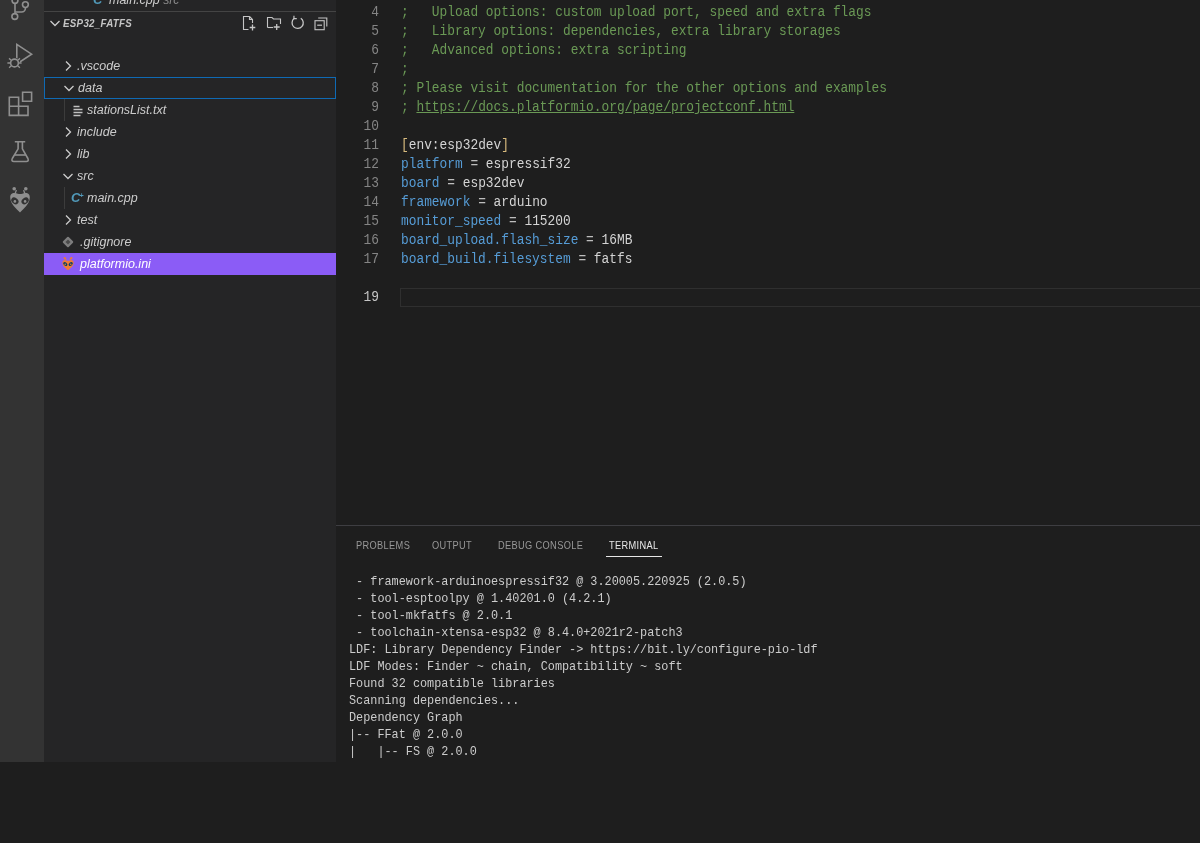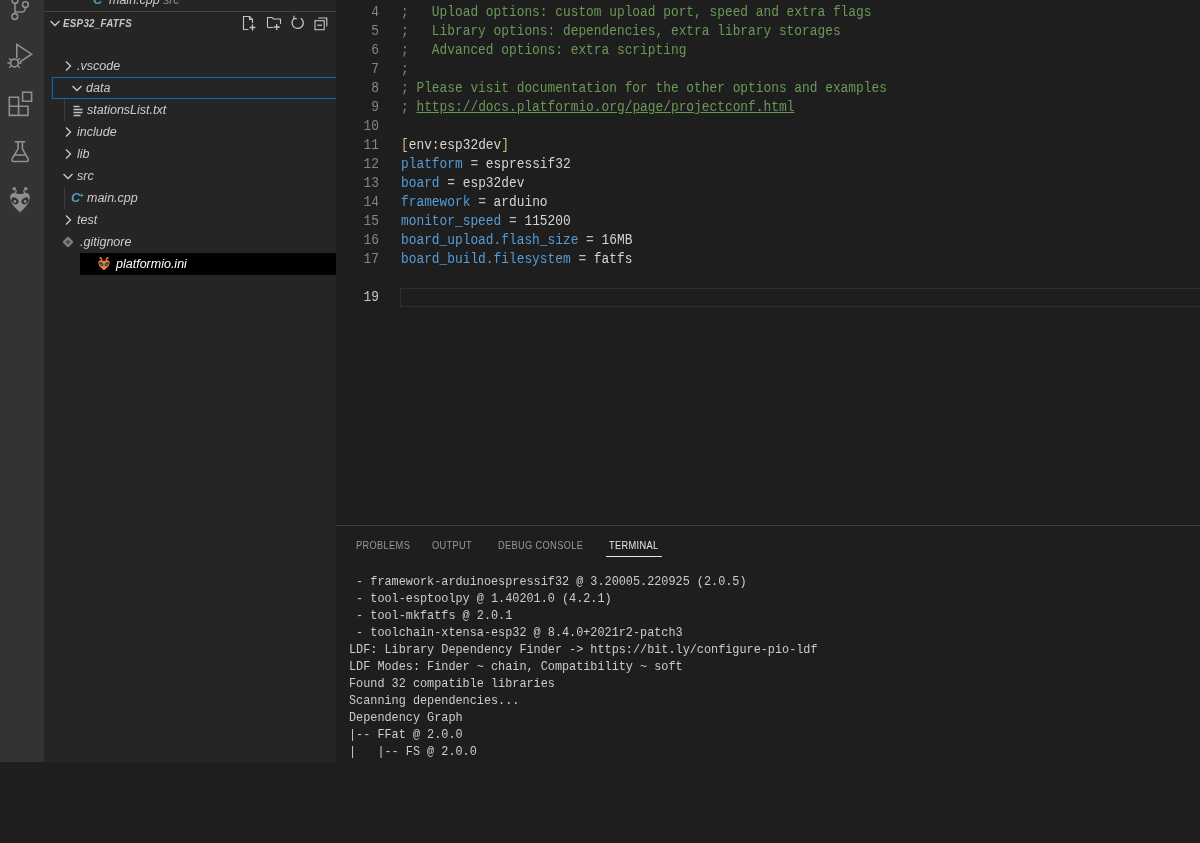--- a/index.html
+++ b/index.html
@@ -151,21 +151,21 @@
         <path d="M3.2 10.2 H8" stroke-width="1.2"></path>
       </svg>
     </div>
 
     <div class="row" style="top:55px">
       <svg class="chev" style="left:16px" width="16" height="16" viewBox="0 0 16 16" fill="none" stroke="#cccccc" stroke-width="1.3">
           <path d="M6 3.5 L10.5 8 L6 12.5"></path>
         </svg>
       <span class="lbl" style="left:33px">.vscode</span>
     </div>
-    <div class="row" style="top:77px; border:1px solid #0f6ab4; line-height:20px;margin-left:8px;">
+    <div class="row" style="top:77px; border:1px solid #0f6ab4; line-height:20px;">
       <svg class="chev" style="left:16px; top:2px" width="16" height="16" viewBox="0 0 16 16" fill="none" stroke="#cccccc" stroke-width="1.3">
           <path d="M3.5 6 L8 10.5 L12.5 6"></path>
         </svg>
       <span class="lbl" style="left:33px; height:20px; line-height:20px;">data</span>
     </div>
     <div class="row" style="top:99px">
       <div style="position:absolute; left:20px; top:0; width:1px; height:22px; background:#3c3c3c;"></div>
       <svg class="ficon" style="left:26px" width="16" height="16" viewBox="0 0 16 16" stroke="#c0c0c0" stroke-width="1.4">
         <path d="M3.5 4.5 h6 M3.5 7.5 h9 M3.5 10.5 h9 M3.5 13.5 h7"></path>
       </svg>
@@ -203,21 +203,21 @@
         </svg>
       <span class="lbl" style="left:33px">test</span>
     </div>
     <div class="row" style="top:231px">
       <svg class="ficon" style="left:16px" width="16" height="16" viewBox="0 0 16 16">
         <rect x="4" y="4" width="8" height="8" rx="1" transform="rotate(45 8 8)" fill="#7e7e7e"></rect>
         <rect x="6.2" y="6.2" width="3.6" height="3.6" transform="rotate(45 8 8)" fill="#4a4a4a"></rect>
       </svg>
       <span class="lbl" style="left:36px">.gitignore</span>
     </div>
-    <div class="row" style="top:253px; background:#000000;margin-left:36px;">
+    <div class="row" style="top:253px; background:#8b5cf6;">
       <svg class="ficon" style="left:17px; top:4px" width="14" height="14" viewBox="0 0 40 40">
         <g stroke="none" fill="#ef7b35">
           <circle cx="10.5" cy="3.5" r="3.2"></circle>
           <circle cx="29.5" cy="3.5" r="3.2"></circle>
           <rect x="11.5" y="4" width="3" height="8" transform="rotate(22 13 8)"></rect>
           <rect x="25.5" y="4" width="3" height="8" transform="rotate(-22 27 8)"></rect>
           <path d="M20 38 C14.5 33.5 4 26.5 4 16.5 C4 9.8 8.5 8.6 12 9.2 C15.5 9.8 18 11 20 11 C22 11 24.5 9.8 28 9.2 C31.5 8.6 36 9.8 36 16.5 C36 26.5 25.5 33.5 20 38 Z"></path>
         </g>
         <g stroke="none" fill="#0a4264">
           <ellipse cx="12.3" cy="20" rx="6.6" ry="4.8" transform="rotate(38 12.3 20)"></ellipse>

